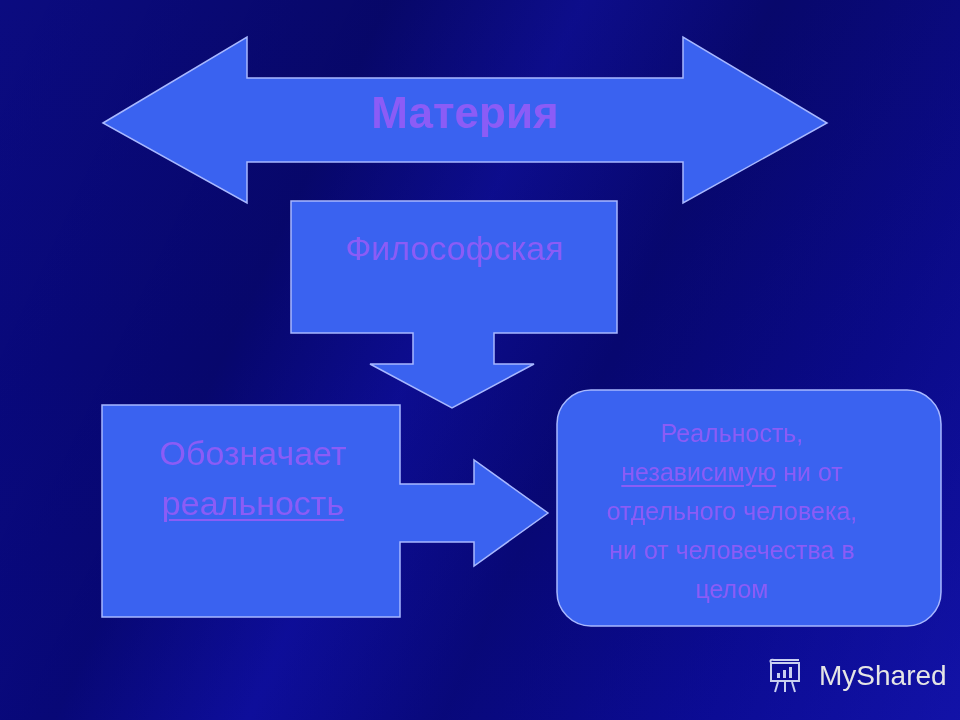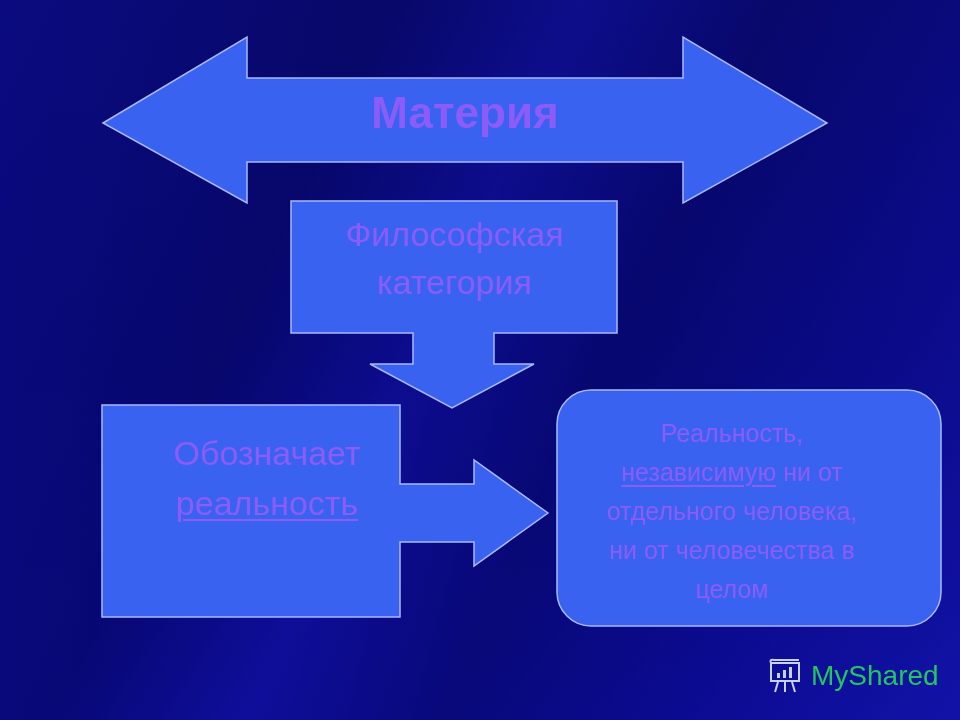--- a/index.html
+++ b/index.html
@@ -14,33 +14,33 @@
         linear-gradient(115deg, rgba(0,0,60,0) 0%, rgba(0,0,60,0.35) 30%, rgba(20,20,170,0.25) 45%, rgba(0,0,60,0.3) 60%, rgba(10,10,140,0.2) 80%, rgba(30,30,200,0.35) 100%),
         linear-gradient(180deg, #0b0b80 0%, #0a0a86 50%, #0c0c96 100%);
     }
     svg.shapes { position: absolute; left: 0; top: 0; }
     .txt { position: absolute; color: #8b5cf6; text-align: center; }
     .title {
       left: 250px; top: 88px; width: 430px; font-size: 44px; font-weight: bold;
       letter-spacing: 0px;
     }
     .cat {
-      left: 292px; top: 210px; width: 325px; font-size: 34px; line-height: 48px;
+      left: 292px; top: 224px; width: 325px; font-size: 34px; line-height: 48px;
     }
     .obj {
-      left: 118px; top: 428px; width: 298px; font-size: 34px; line-height: 50px;
+      left: 104px; top: 428px; width: 298px; font-size: 34px; line-height: 50px;
     }
     .obj u, .real u { text-decoration-thickness: 2px; text-underline-offset: 4px; }
     .real {
       left: 578px; top: 414px; width: 308px; font-size: 25px; line-height: 39px;
     }
     .logo {
       position: absolute; left: 768px; top: 656px; height: 40px;
-      display: flex; align-items: center; gap: 9px;
-      color: #22c55e; font-size: 28px;
+      display: flex; align-items: center; gap: 17px;
+      color: #e5e5e5; font-size: 28px;
     }
   </style>
 </head>
 <body>
 
 <div class="bg"></div>
 
 <svg class="shapes" width="960" height="720" viewBox="0 0 960 720">
 
   <polygon points="103,123 247,37 247,78 683,78 683,37 827,123 683,203 683,162 247,162 247,203" fill="#3a62f0" stroke="#a8b8ff" stroke-width="1.5"></polygon>
@@ -49,21 +49,20 @@
 
   <polygon points="102,405 400,405 400,484 474,484 474,460 548,513 474,566 474,542 400,542 400,617 102,617" fill="#3a62f0" stroke="#a8b8ff" stroke-width="1.5"></polygon>
 
   <rect x="557" y="390" width="384" height="236" rx="34" ry="34" fill="#3a62f0" stroke="#a8b8ff" stroke-width="1.5"></rect>
 </svg>
 
 <div class="txt title">Материя</div>
 
 <div class="txt cat">
   <div>Философская</div>
-  <div>категория</div>
 </div>
 
 <div class="txt obj">
   <div>Обозначает</div>
   <div><u>реальность</u></div>
 </div>
 
 <div class="txt real">
   <div>Реальность,</div>
   <div><u>независимую</u><span> ни от</span></div>

